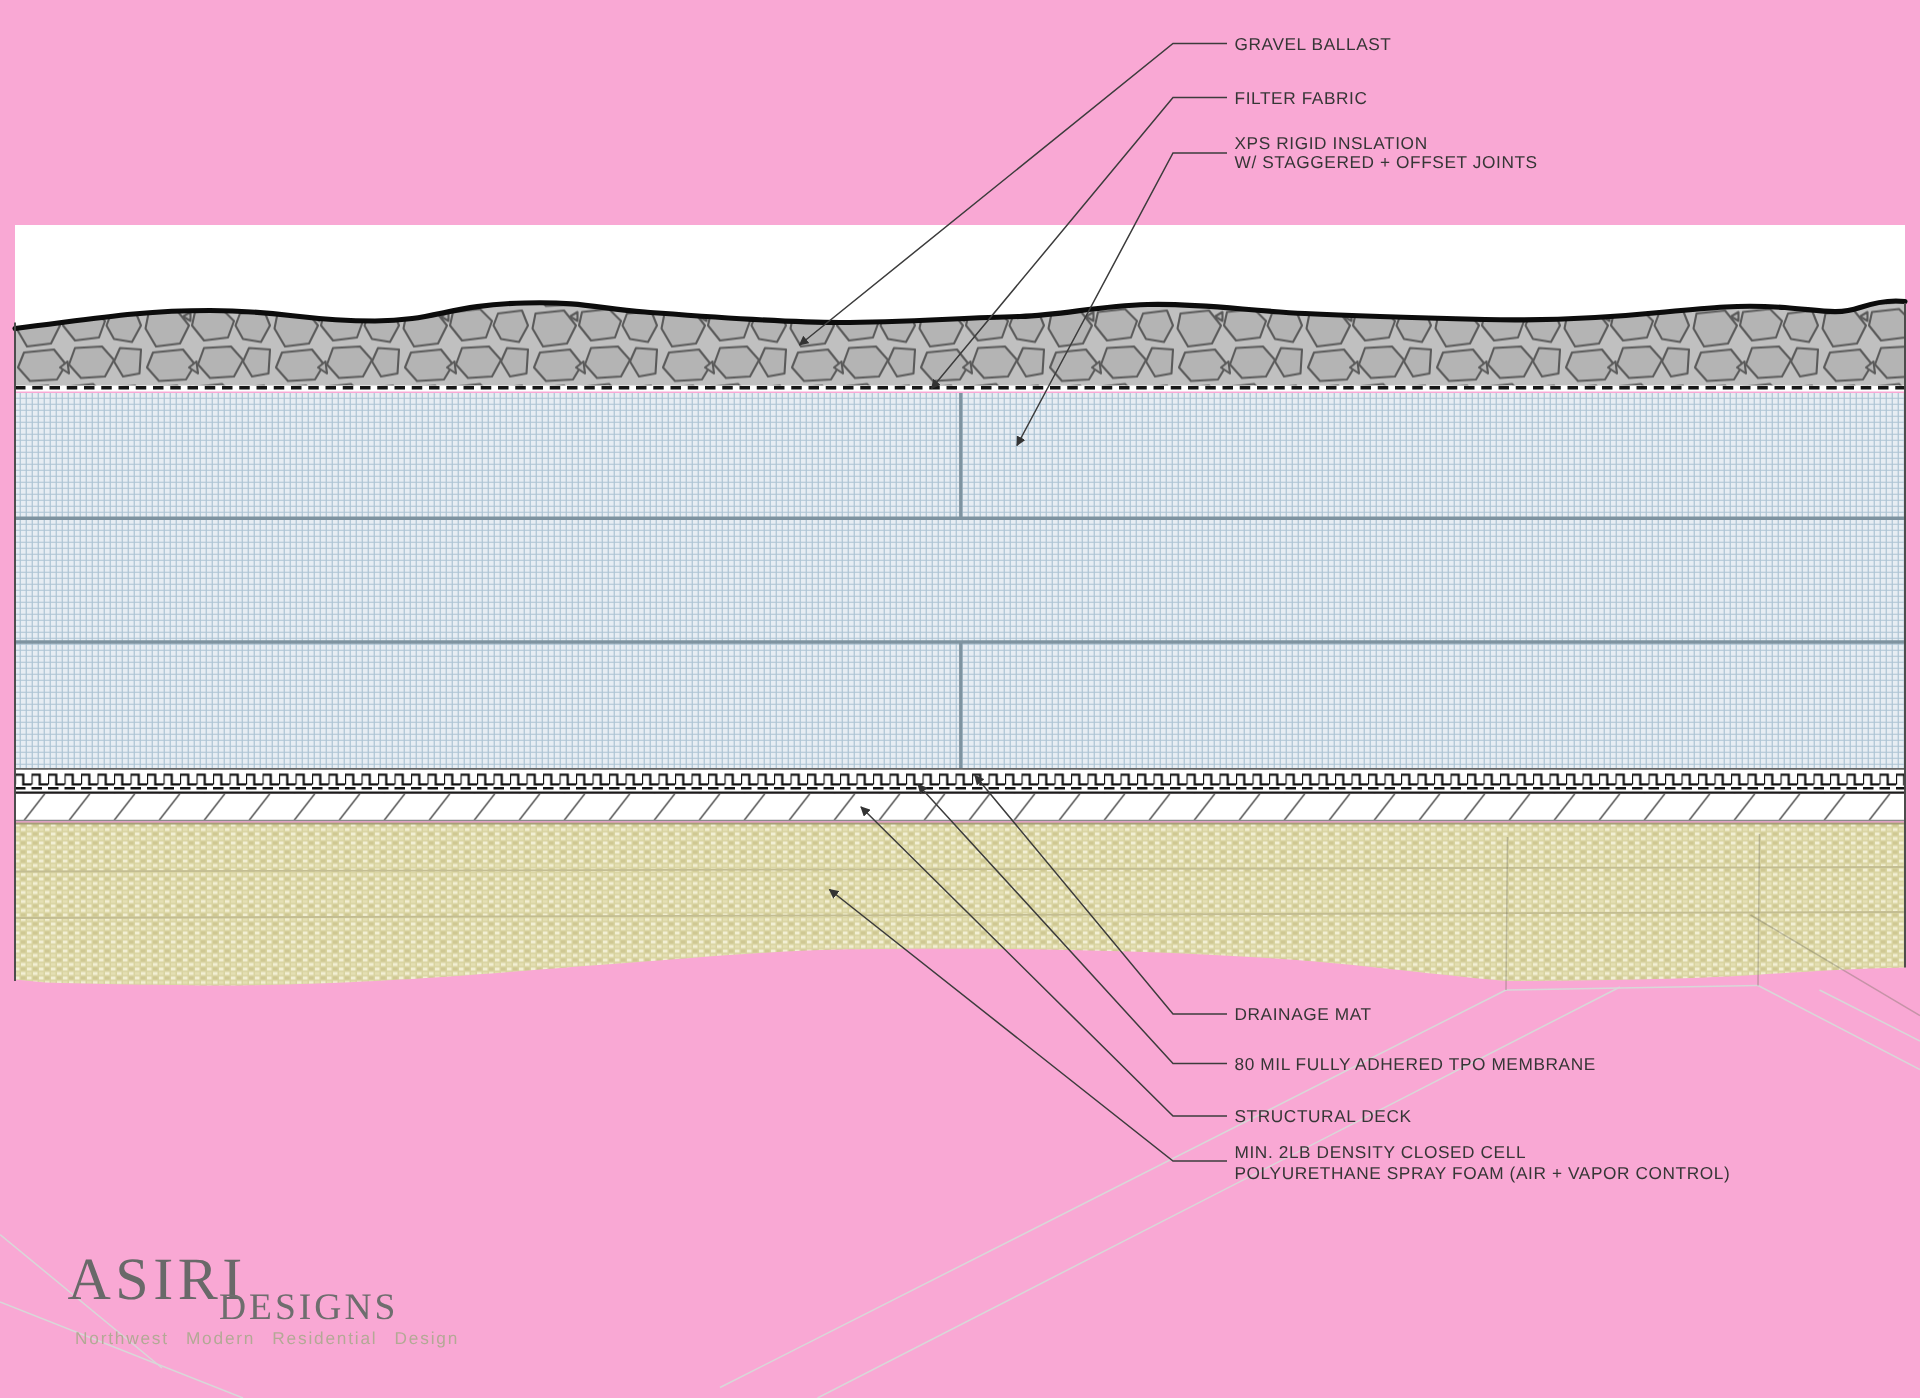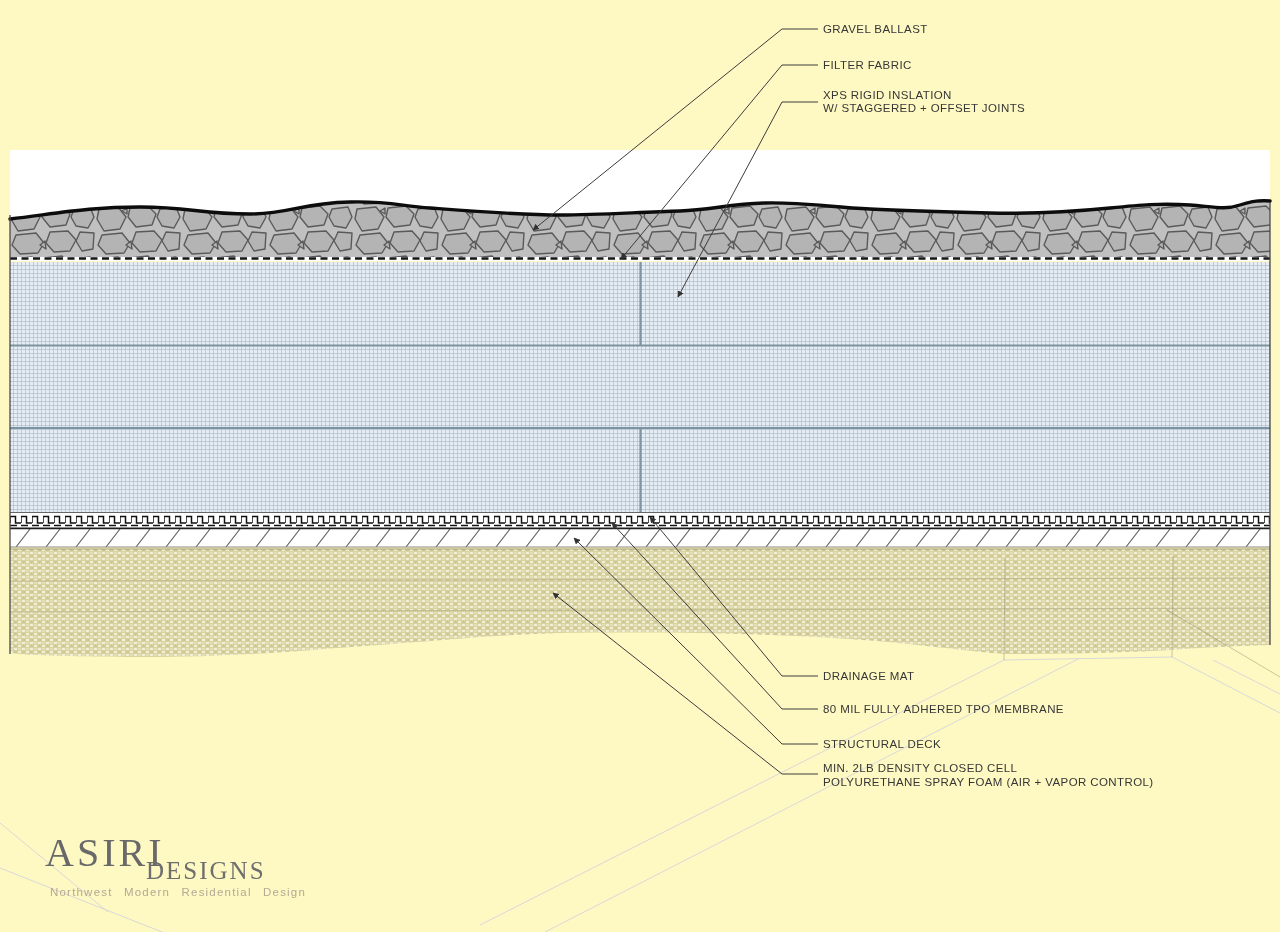--- a/index.html
+++ b/index.html
@@ -1,16 +1,16 @@
 <!DOCTYPE html>
 <html><head>
 <meta charset="utf-8">
 <style>
   html,body{margin:0;padding:0;background:#ffffff;}
-  .page{position:relative;width:1280px;height:932px;background:#fef9c3;overflow:hidden;
+  .page{position:relative;width:1280px;height:932px;background:#f9a8d4;overflow:hidden;
         font-family:"Liberation Sans",sans-serif;}
   svg{display:block;}
   text.callout{font-family:"Liberation Sans",sans-serif;font-size:11.5px;fill:#363636;letter-spacing:.4px;}
   text.brand-main{font-family:"Liberation Serif",serif;font-size:40px;fill:#696969;letter-spacing:3px;}
   text.brand-sub{font-family:"Liberation Serif",serif;font-size:25px;fill:#6e6e6e;letter-spacing:2px;}
   text.brand-tag{font-family:"Liberation Sans",sans-serif;font-size:11.5px;fill:#b3a995;
                  letter-spacing:1.2px;word-spacing:7px;}
 </style>
 </head>
 <body>

